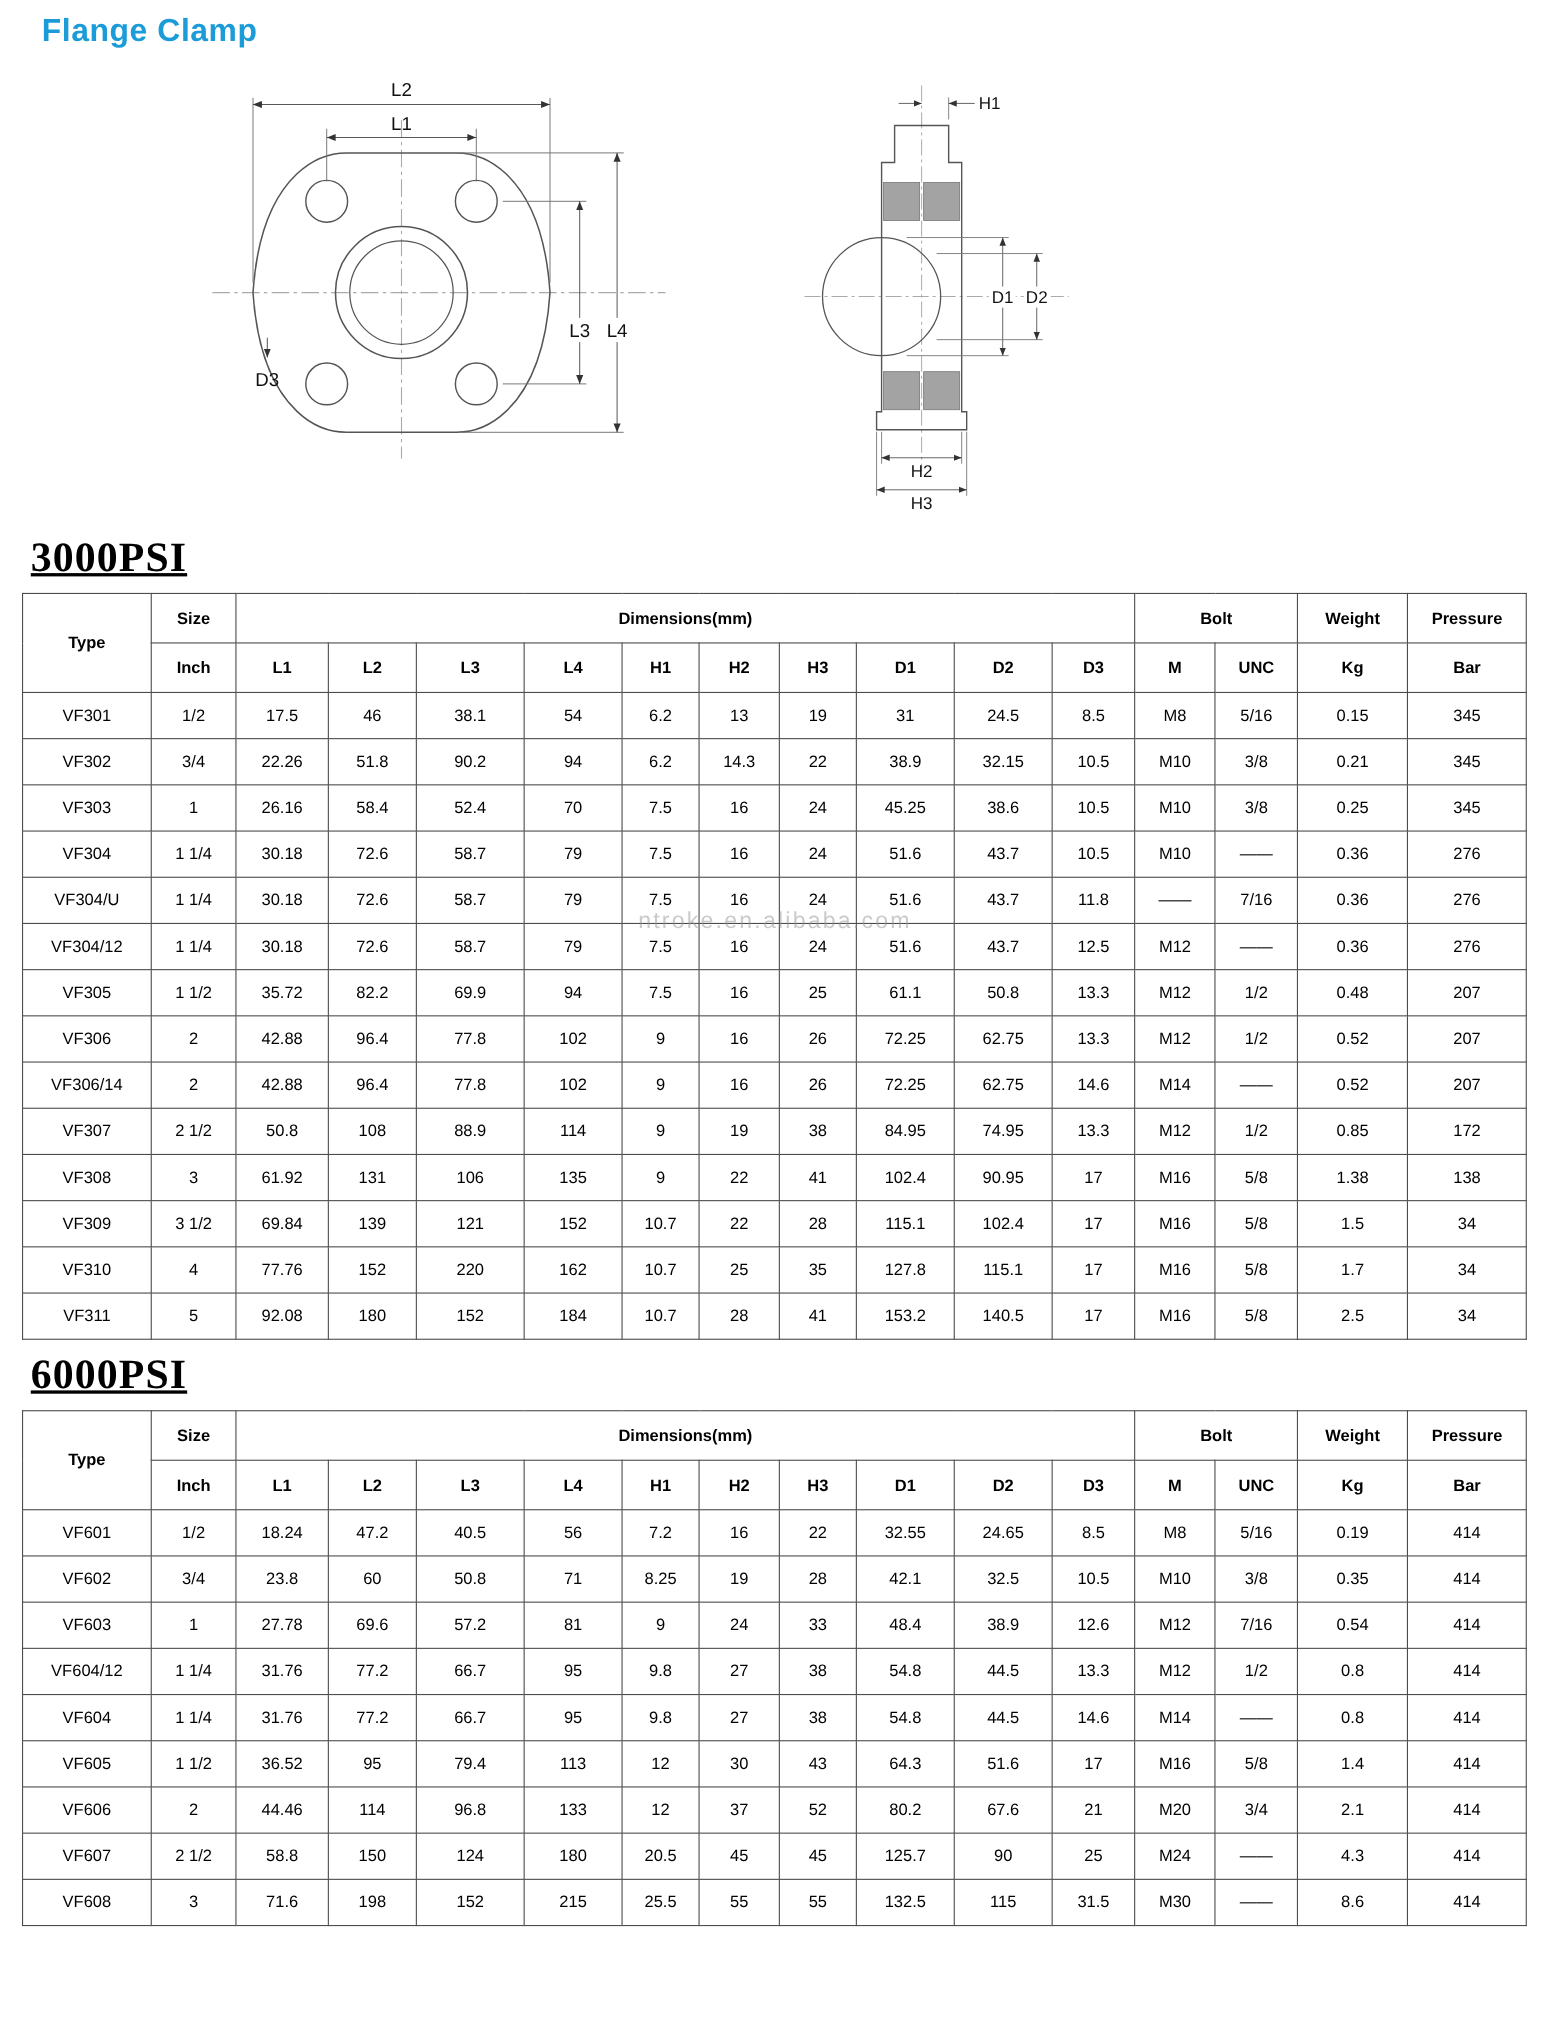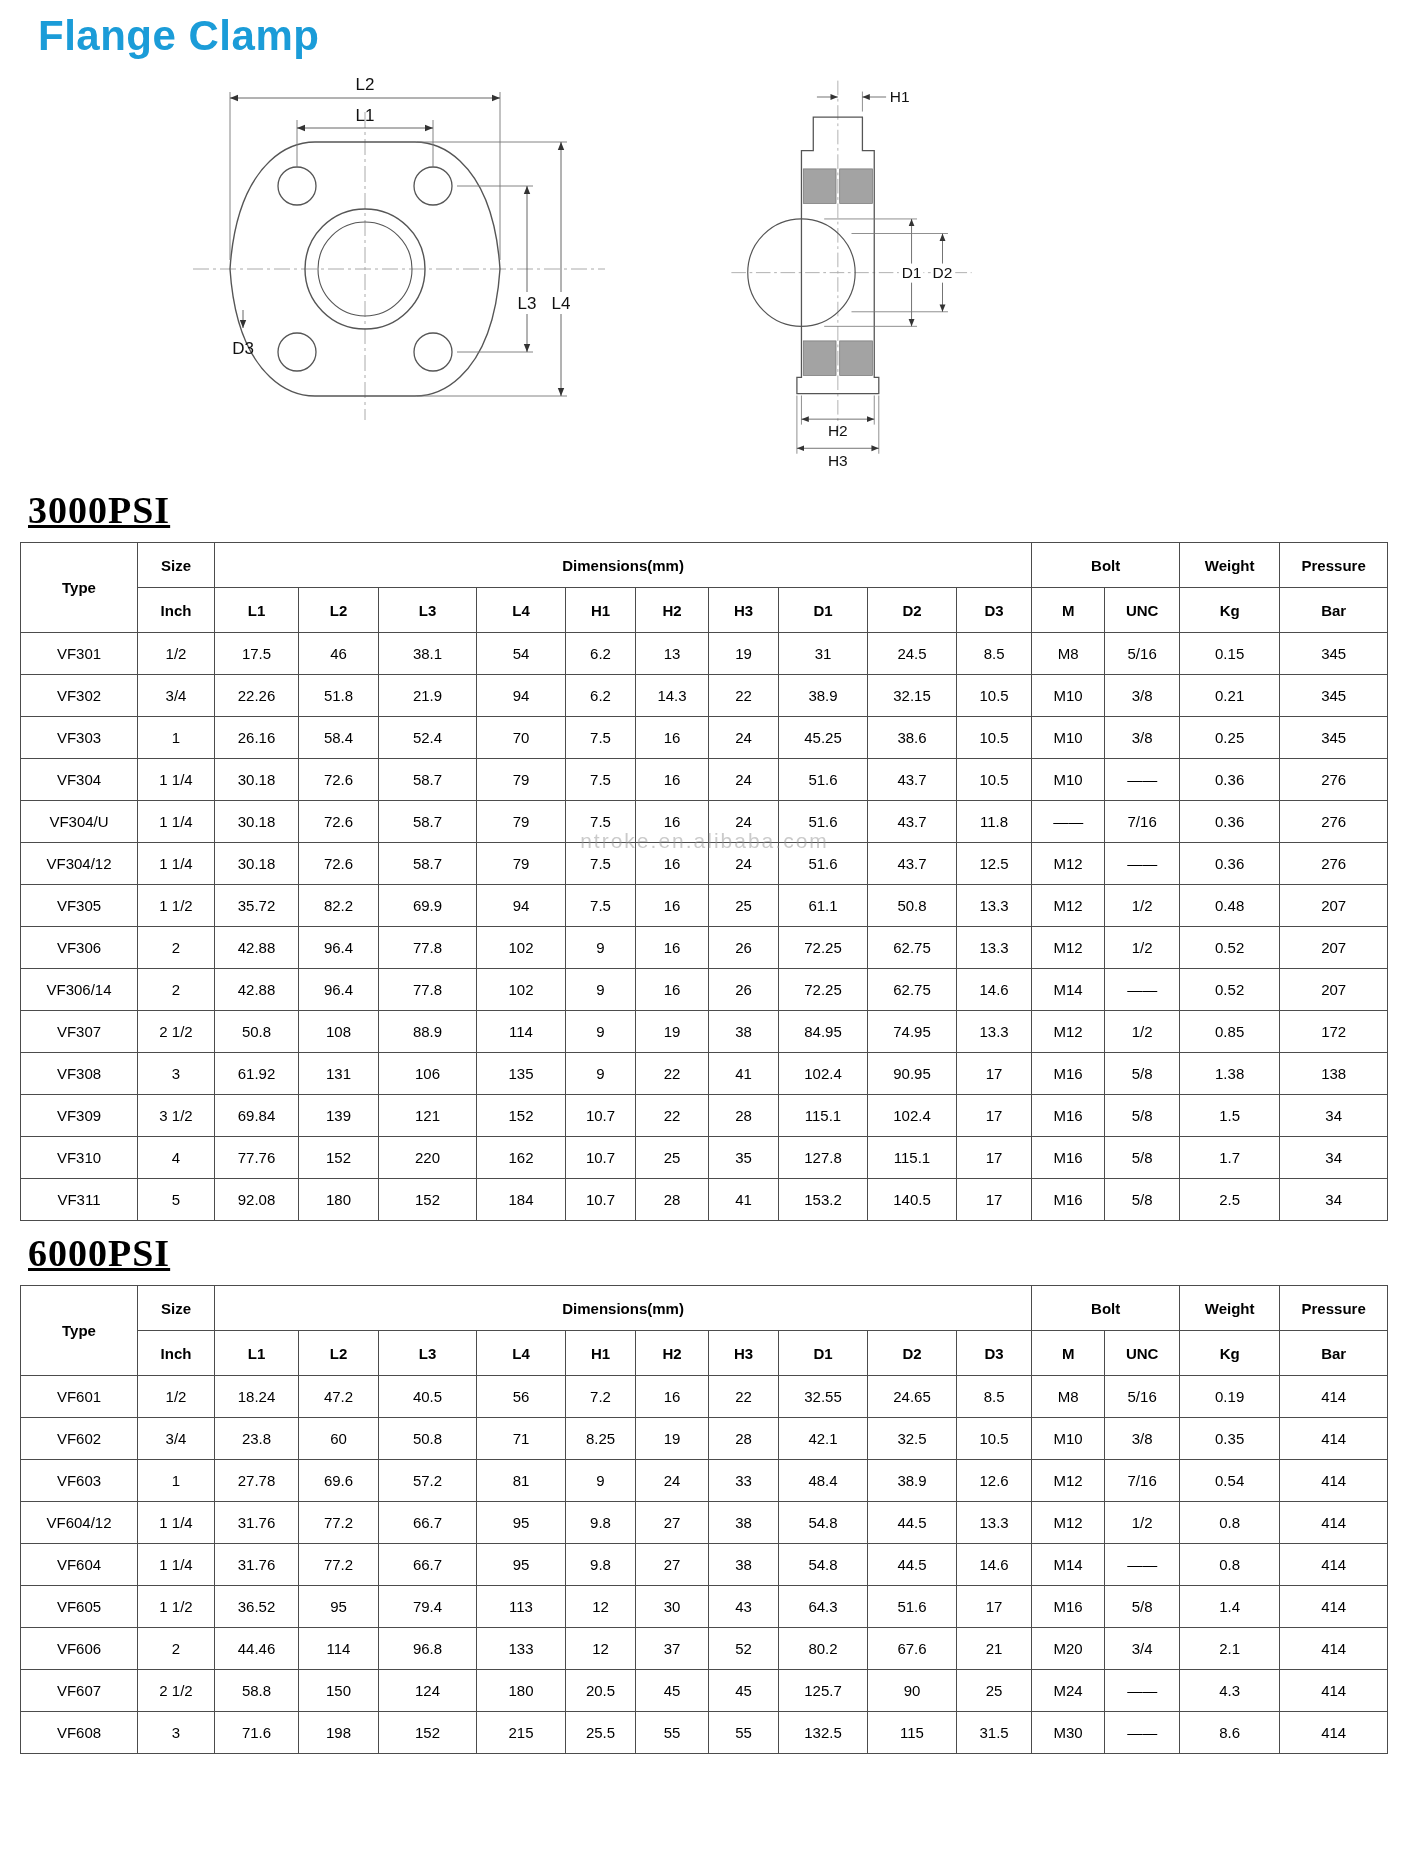--- a/index.html
+++ b/index.html
@@ -7,23 +7,23 @@
   body {
     width: 1409px;
     min-height: 1857px;
     font-family: "Liberation Sans", sans-serif;
     color: #000;
   }
   .page { padding: 10px 20px 30px 20px; position: relative; }
 
   .title {
     color: #1b9cd8;
-    font-size: 42px;
+    font-size: 29px;
     font-weight: bold;
-    margin: 2px 0 4px 18px;
+    margin: 2px 0 16px 18px;
     letter-spacing: 0.5px;
   }
 
   .drawings {
     display: flex;
     align-items: flex-start;
     gap: 90px;
     margin: 2px 0 0 165px;
     height: 420px;
     overflow: hidden;
@@ -269,21 +269,21 @@
               <td>M8</td>
               <td>5/16</td>
               <td>0.15</td>
               <td>345</td>
             </tr>
             <tr>
               <td>VF302</td>
               <td>3/4</td>
               <td>22.26</td>
               <td>51.8</td>
-              <td>21.9</td>
+              <td>90.2</td>
               <td>94</td>
               <td>6.2</td>
               <td>14.3</td>
               <td>22</td>
               <td>38.9</td>
               <td>32.15</td>
               <td>10.5</td>
               <td>M10</td>
               <td>3/8</td>
               <td>0.21</td>

